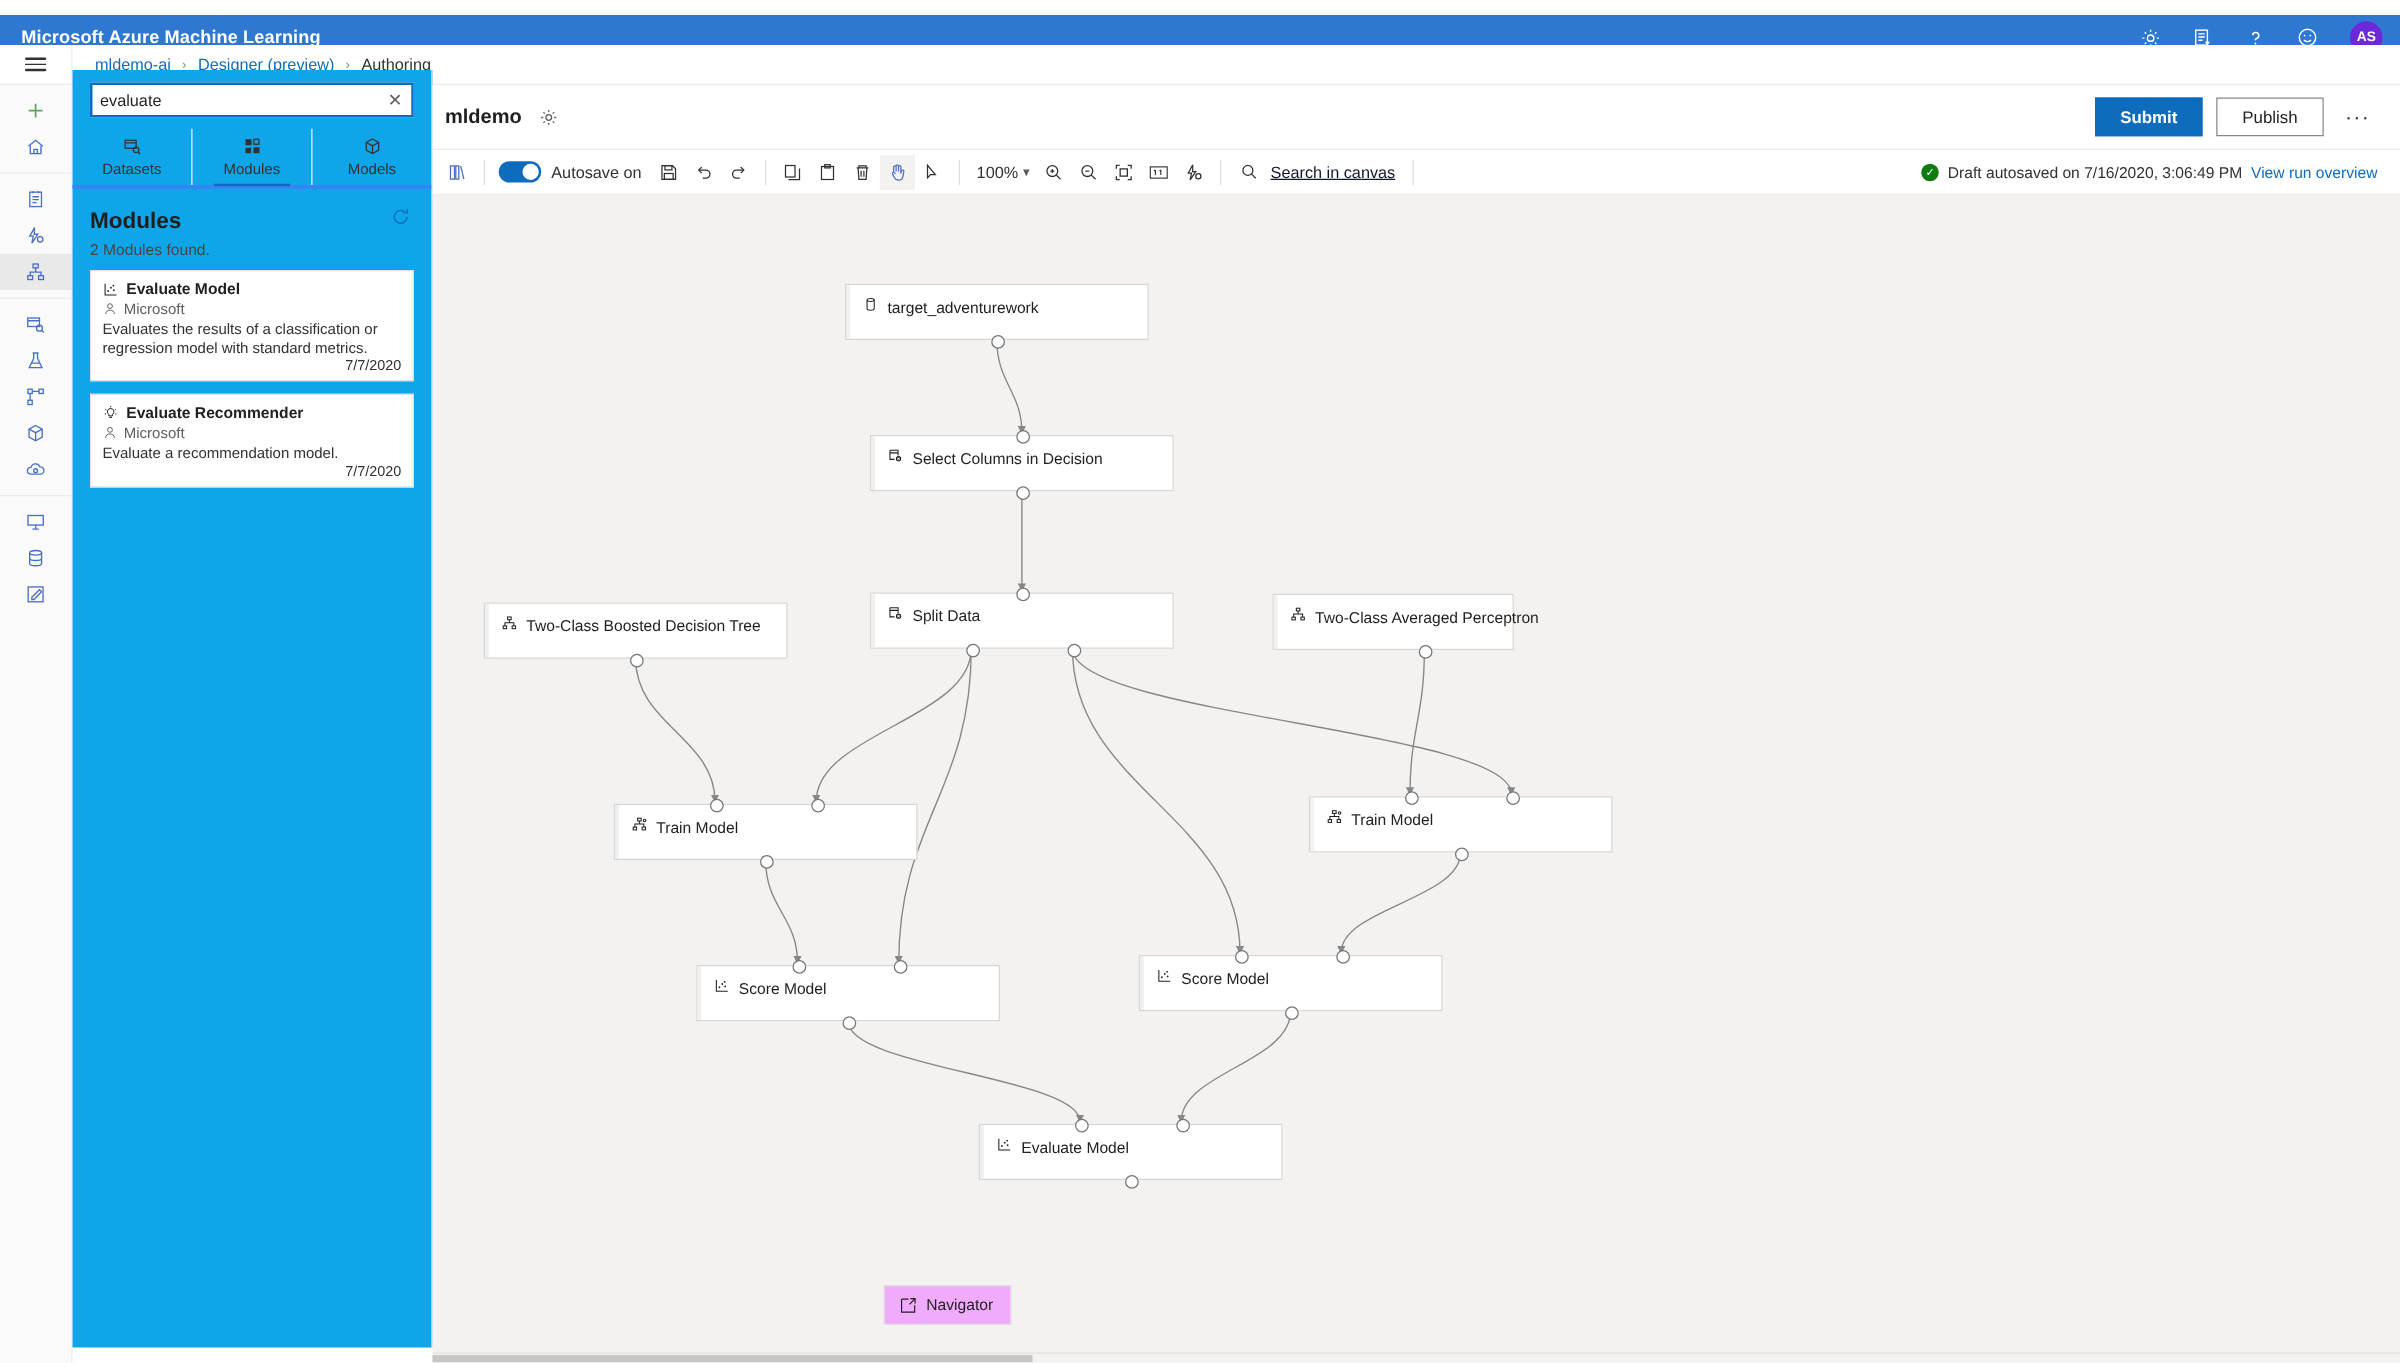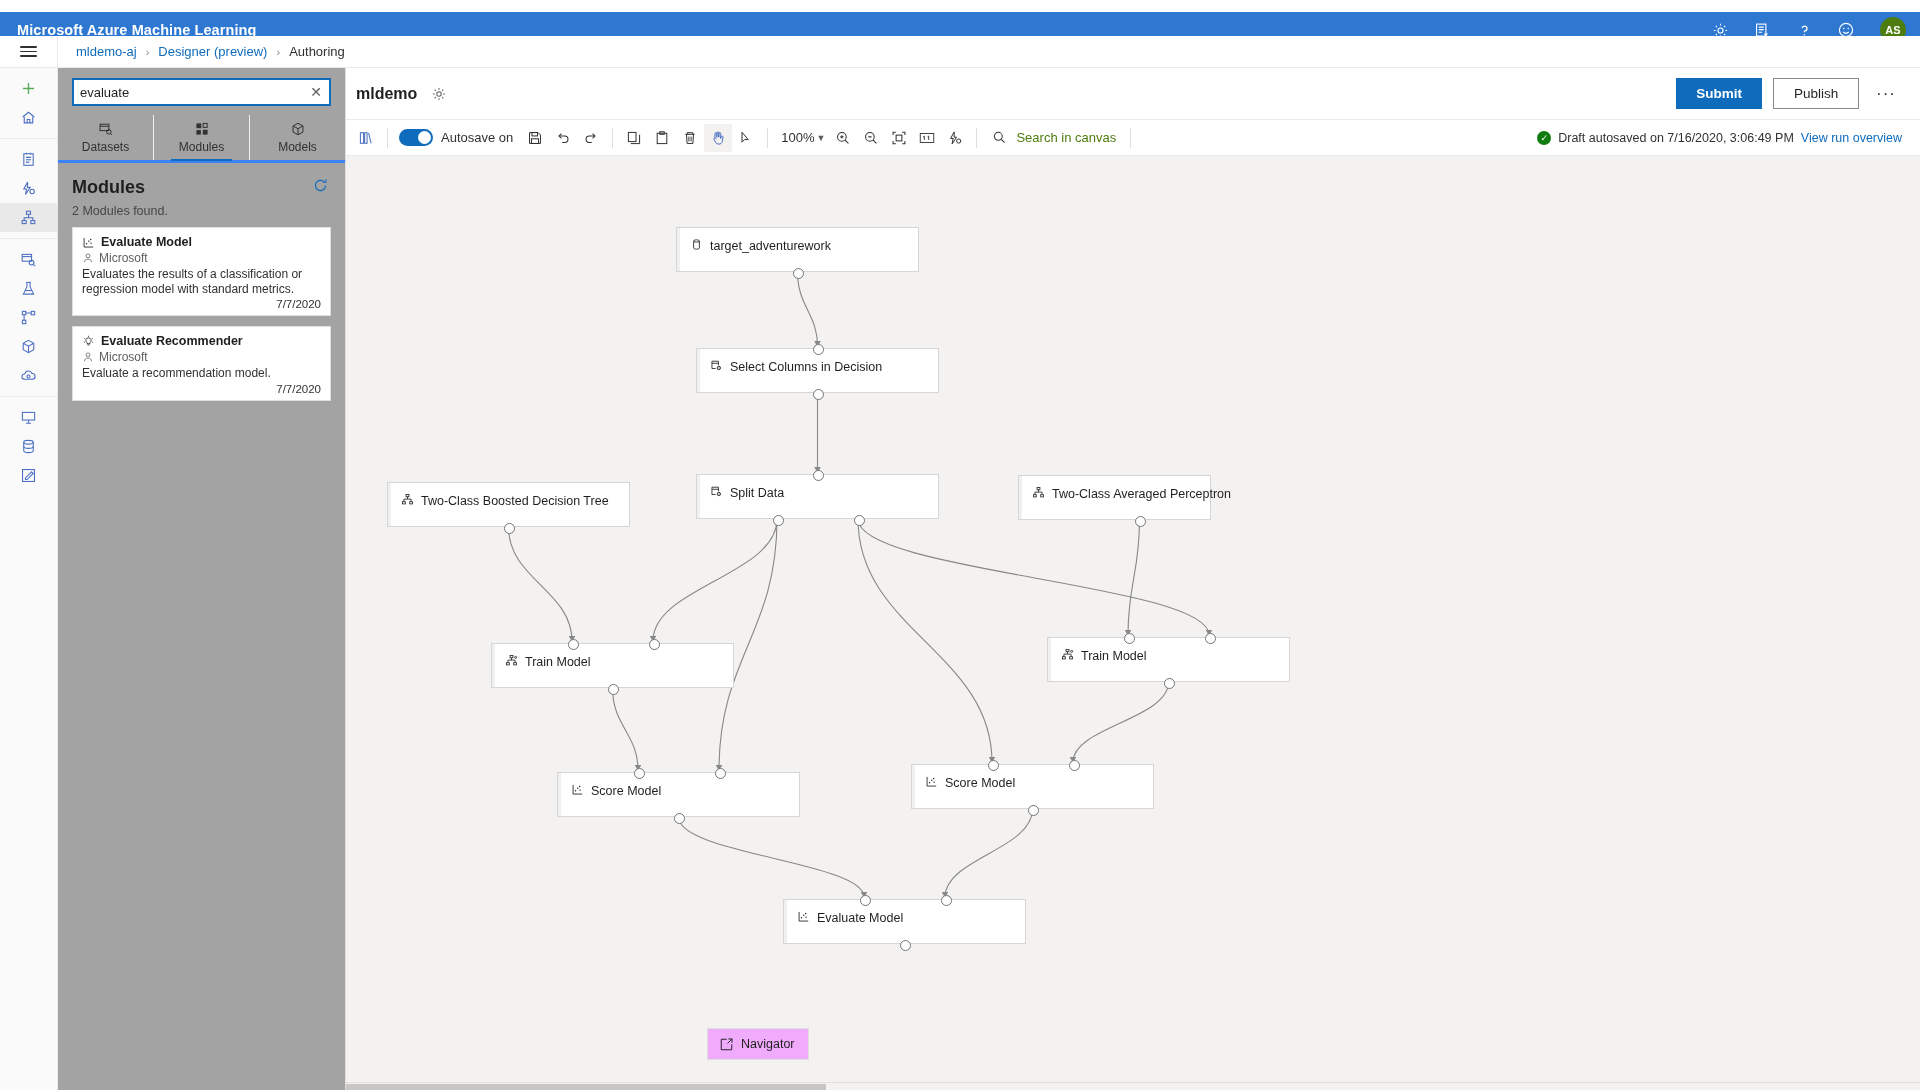--- a/index.html
+++ b/index.html
@@ -24,21 +24,21 @@
   .topbar-right {
     position: absolute; right: 14px; top: 0; height: 36px;
     display: flex; align-items: center; gap: 22px;
   }
   .topbar-right .ticon {
     width: 20px; height: 20px; display: flex; align-items: center; justify-content: center;
     color: #fff; cursor: pointer;
   }
   .avatar {
     width: 26px; height: 26px; border-radius: 50%;
-    background: #4d7c0f; color: #fff; font-size: 11px; font-weight: 600;
+    background: #6d28d9; color: #fff; font-size: 11px; font-weight: 600;
     display: flex; align-items: center; justify-content: center; cursor: pointer;
     margin-left: 2px;
   }
 
   
   .crumbrow {
     position: absolute; left: 0; top: 36px; width: 1920px; height: 32px;
     background: #fff; border-bottom: 1px solid #edebe9;
     display: flex; align-items: center;
   }
@@ -63,22 +63,22 @@
     padding: 6px 0; border-bottom: 1px solid #edebe9; }
   .rail-item {
     width: 58px; height: 29px; display: flex; align-items: center; justify-content: center;
     cursor: pointer; color: #4a6fc3;
   }
   .rail-item.active { background: #e9e9e9; }
   .rail-item.plus { color: #5aa75a; }
 
   
   .panel {
-    position: absolute; left: 58px; top: 68px; width: 288px; height: 1022px;
-    background: #a3a3a3; border-right: 1px solid #e1dfdd;
+    position: absolute; left: 58px; top: 56px; width: 288px; height: 1022px;
+    background: #0ea5e9; border-right: 1px solid #e1dfdd;
   }
   .search-wrap { padding: 10px 14px 9px 14px; }
   .search-box {
     position: relative; height: 28px; border: 2px solid #0f6cbd; background: #fff;
     display: flex; align-items: center;
   }
   .search-box input {
     flex: 1; border: 0; outline: none; font-size: 13px; padding: 0 6px;
     font-family: "Liberation Sans", sans-serif; color: #201f1e; background: transparent;
   }
@@ -150,21 +150,21 @@
   .tb-sep { width: 1px; height: 20px; background: #e1dfdd; margin: 0 7px; }
   .toggle-wrap { display: flex; align-items: center; gap: 8px; margin-left: 4px; }
   .toggle {
     width: 34px; height: 17px; border-radius: 9px; background: #0f6cbd; position: relative; cursor: pointer;
   }
   .toggle .knob { position: absolute; width: 13px; height: 13px; border-radius: 50%; background: #fff; top: 2px; right: 2px; }
   .toggle-label { font-size: 13px; color: #323130; }
   .zoom-val { font-size: 13px; color: #323130; margin: 0 2px 0 6px; cursor: pointer; }
   .chev { font-size: 9px; color: #605e5c; margin-right: 4px; cursor: pointer; }
   .canvas-search { display: flex; align-items: center; gap: 9px; margin-left: 8px; cursor: text; }
-  .canvas-search span.ph { font-size: 13px; color: #4d7c0f; }
+  .canvas-search span.ph { font-size: 13px; color: #0f172a; text-decoration: underline; }
   .autosave-status {
     position: absolute; right: 18px; display: flex; align-items: center; gap: 7px; font-size: 12.5px; color: #323130;
   }
   .check-ok { width: 14px; height: 14px; border-radius: 50%; background: #107c10; color: #fff;
     font-size: 9px; display: flex; align-items: center; justify-content: center; }
   .run-link { color: #0f6cbd; cursor: pointer; }
 
   
   .canvas {
     position: absolute; left: 346px; top: 156px; right: 0; bottom: 0;

